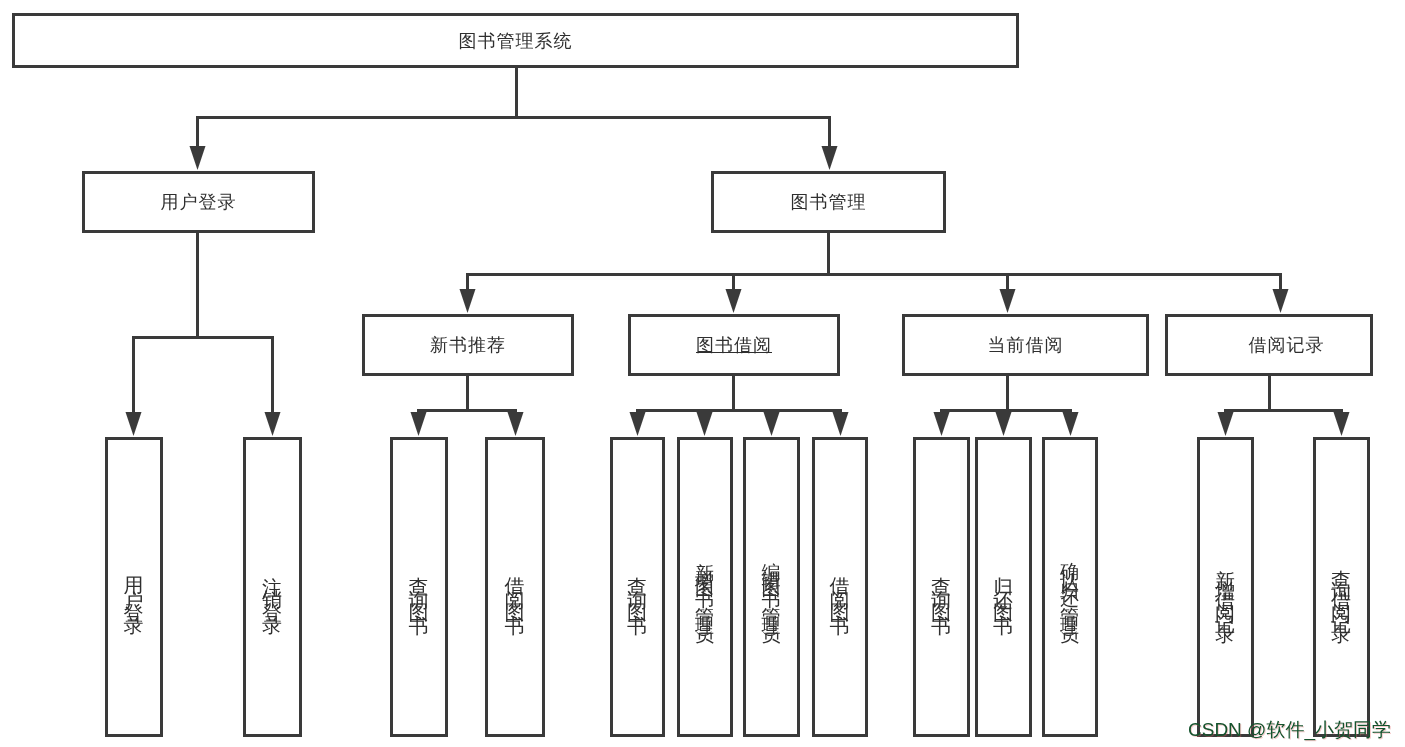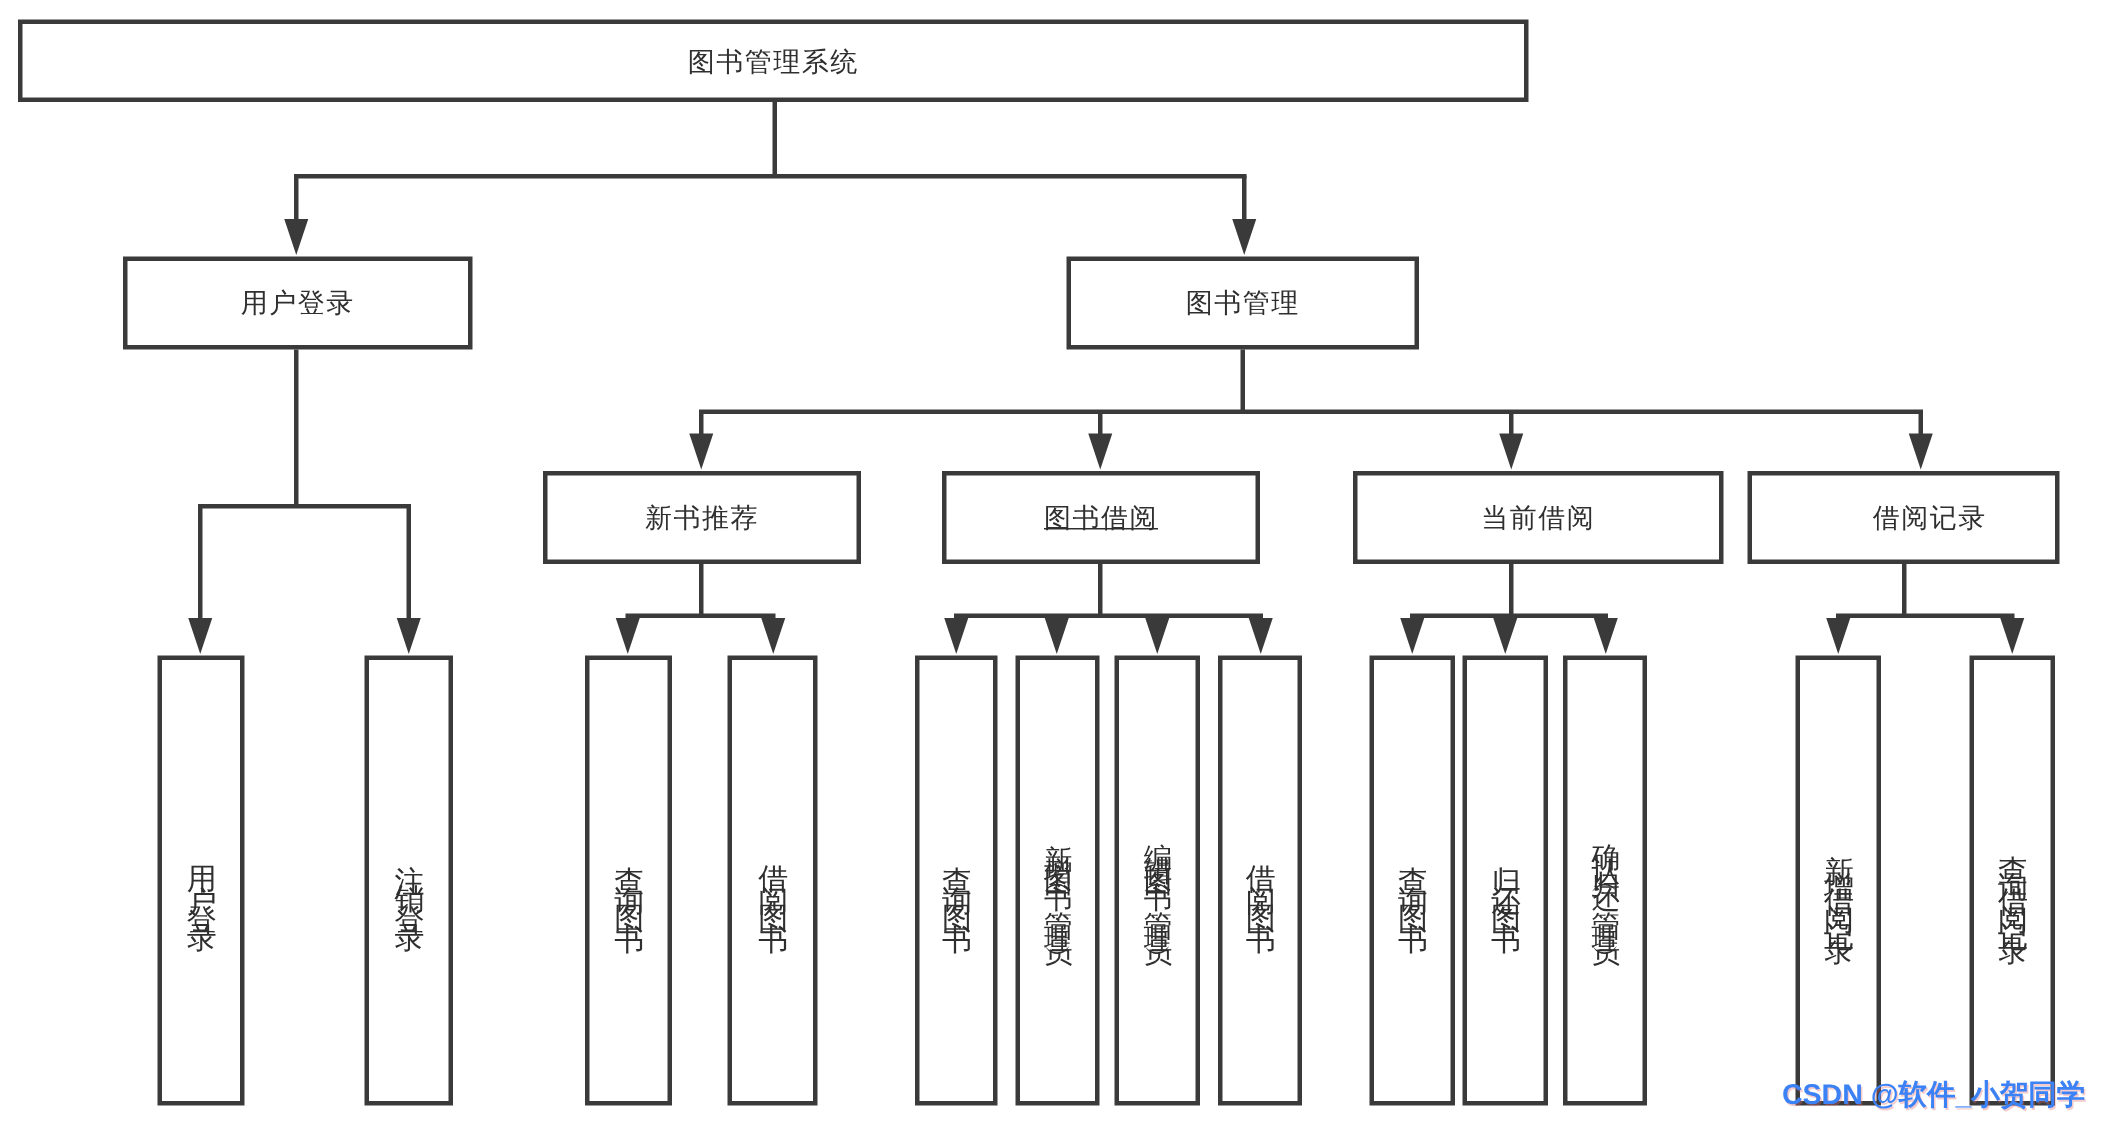--- a/index.html
+++ b/index.html
@@ -42,25 +42,24 @@
     font-size:20px;
     color:#2f2f2f;
   }
   .ls13 > span{letter-spacing:13px;}
   .ls11 > span{letter-spacing:11px;}
   .ls10 > span{letter-spacing:9px;font-size:19px;}
   #watermark{
     position:absolute;
     left:1188px;top:717px;
     font-size:19px;
-    color:#3b82f6;
+    color:#14532d;
     text-shadow:1px 1px 0 rgba(226,106,106,0.35);
     white-space:nowrap;
     z-index:3;
-    font-weight:bold;
   }
 </style>
 </head>
 <body>
 
 <div id="canvas">
 
   <svg id="wires" width="1405" height="747" viewBox="0 0 1405 747">
     <g stroke="#3a3a3a" stroke-width="3" fill="none">
 

